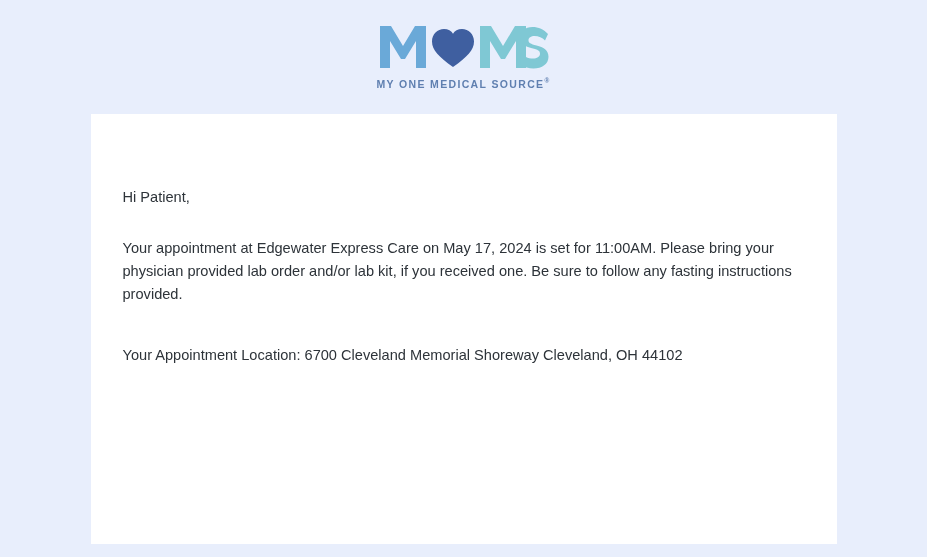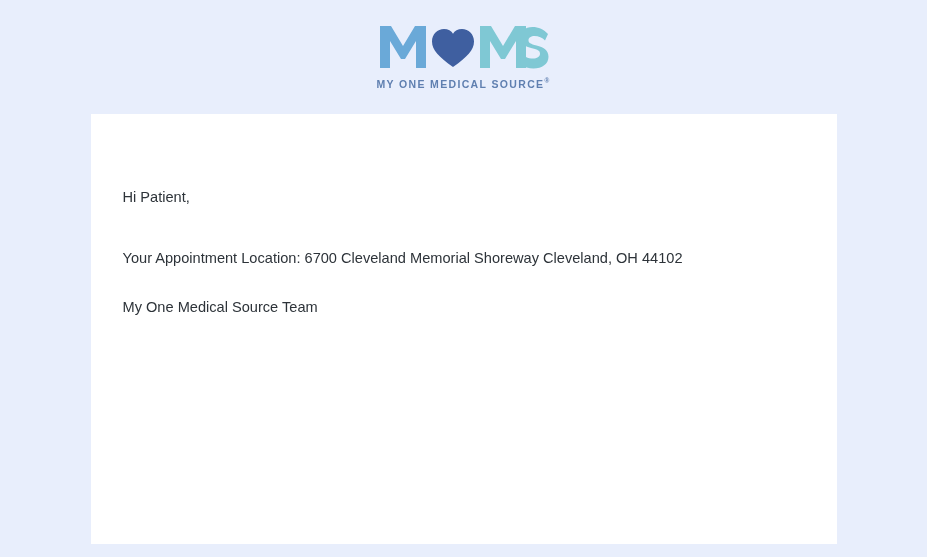--- a/index.html
+++ b/index.html
@@ -90,18 +90,18 @@
 
         <path d="M170 12 C166 7.5 160.5 5 154.5 5 C147 5 142 9.5 142 15.5 C142 22 147 24.5 154 26.3 C160 27.8 162 28.8 162 31.8 C162 34.8 159 36.6 155 36.6 C150 36.6 145.5 34.3 142.5 31 L142.5 42.5 C146 45.3 151 46.6 155.5 46.6 C164 46.6 170.5 42 170.5 34.8 C170.5 28 165.5 25.3 158.5 23.5 C152.5 22 150.5 21 150.5 18.3 C150.5 15.6 153 14 156.5 14 C160.5 14 164.5 15.8 167 18.4 Z" fill="#7fc8d4"></path>
       </svg>
     </div>
     <div class="logo-tagline"><span>MY ONE MEDICAL SOURCE</span><span class="reg">®</span></div>
   </div>
 
   <div class="card">
     <div class="card-inner">
       <p class="para">Hi Patient,</p>
+      <p class="para">Your appointment at Edgewater Express Care on May 17, 2024 is set for 11:00AM. Please bring your physician provided lab order and/or lab kit, if you received one. Be sure to follow any fasting instructions provided.</p>
       <p class="para tight">Your Appointment Location: 6700 Cleveland Memorial Shoreway Cleveland, OH 44102</p>
-      <p class="para last">My One Medical Source Team</p>
     </div>
   </div>
 
 </div>
 
 </body></html>

